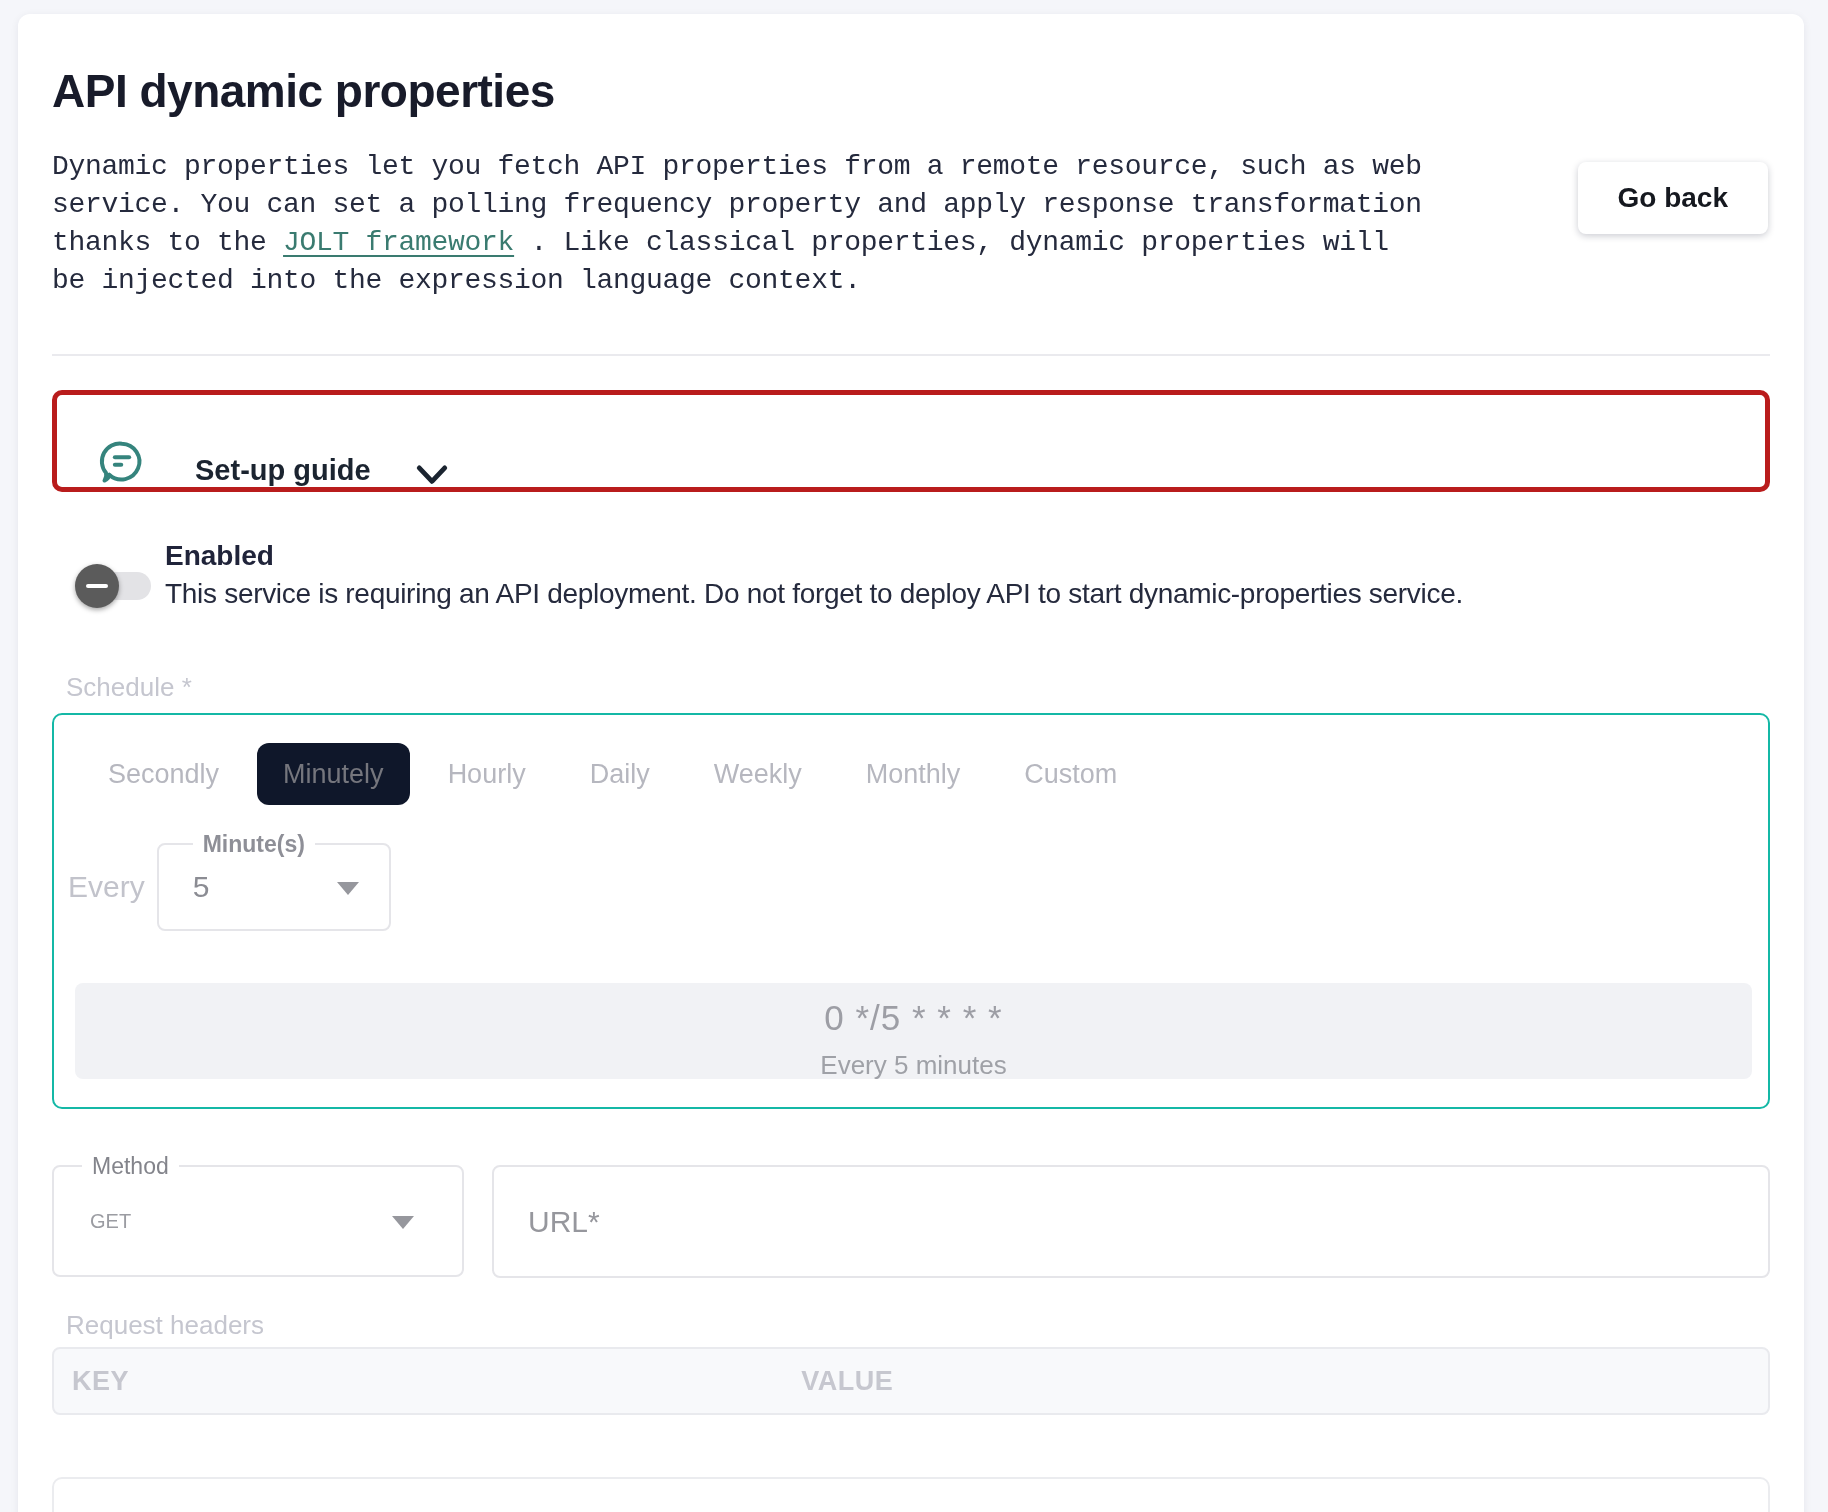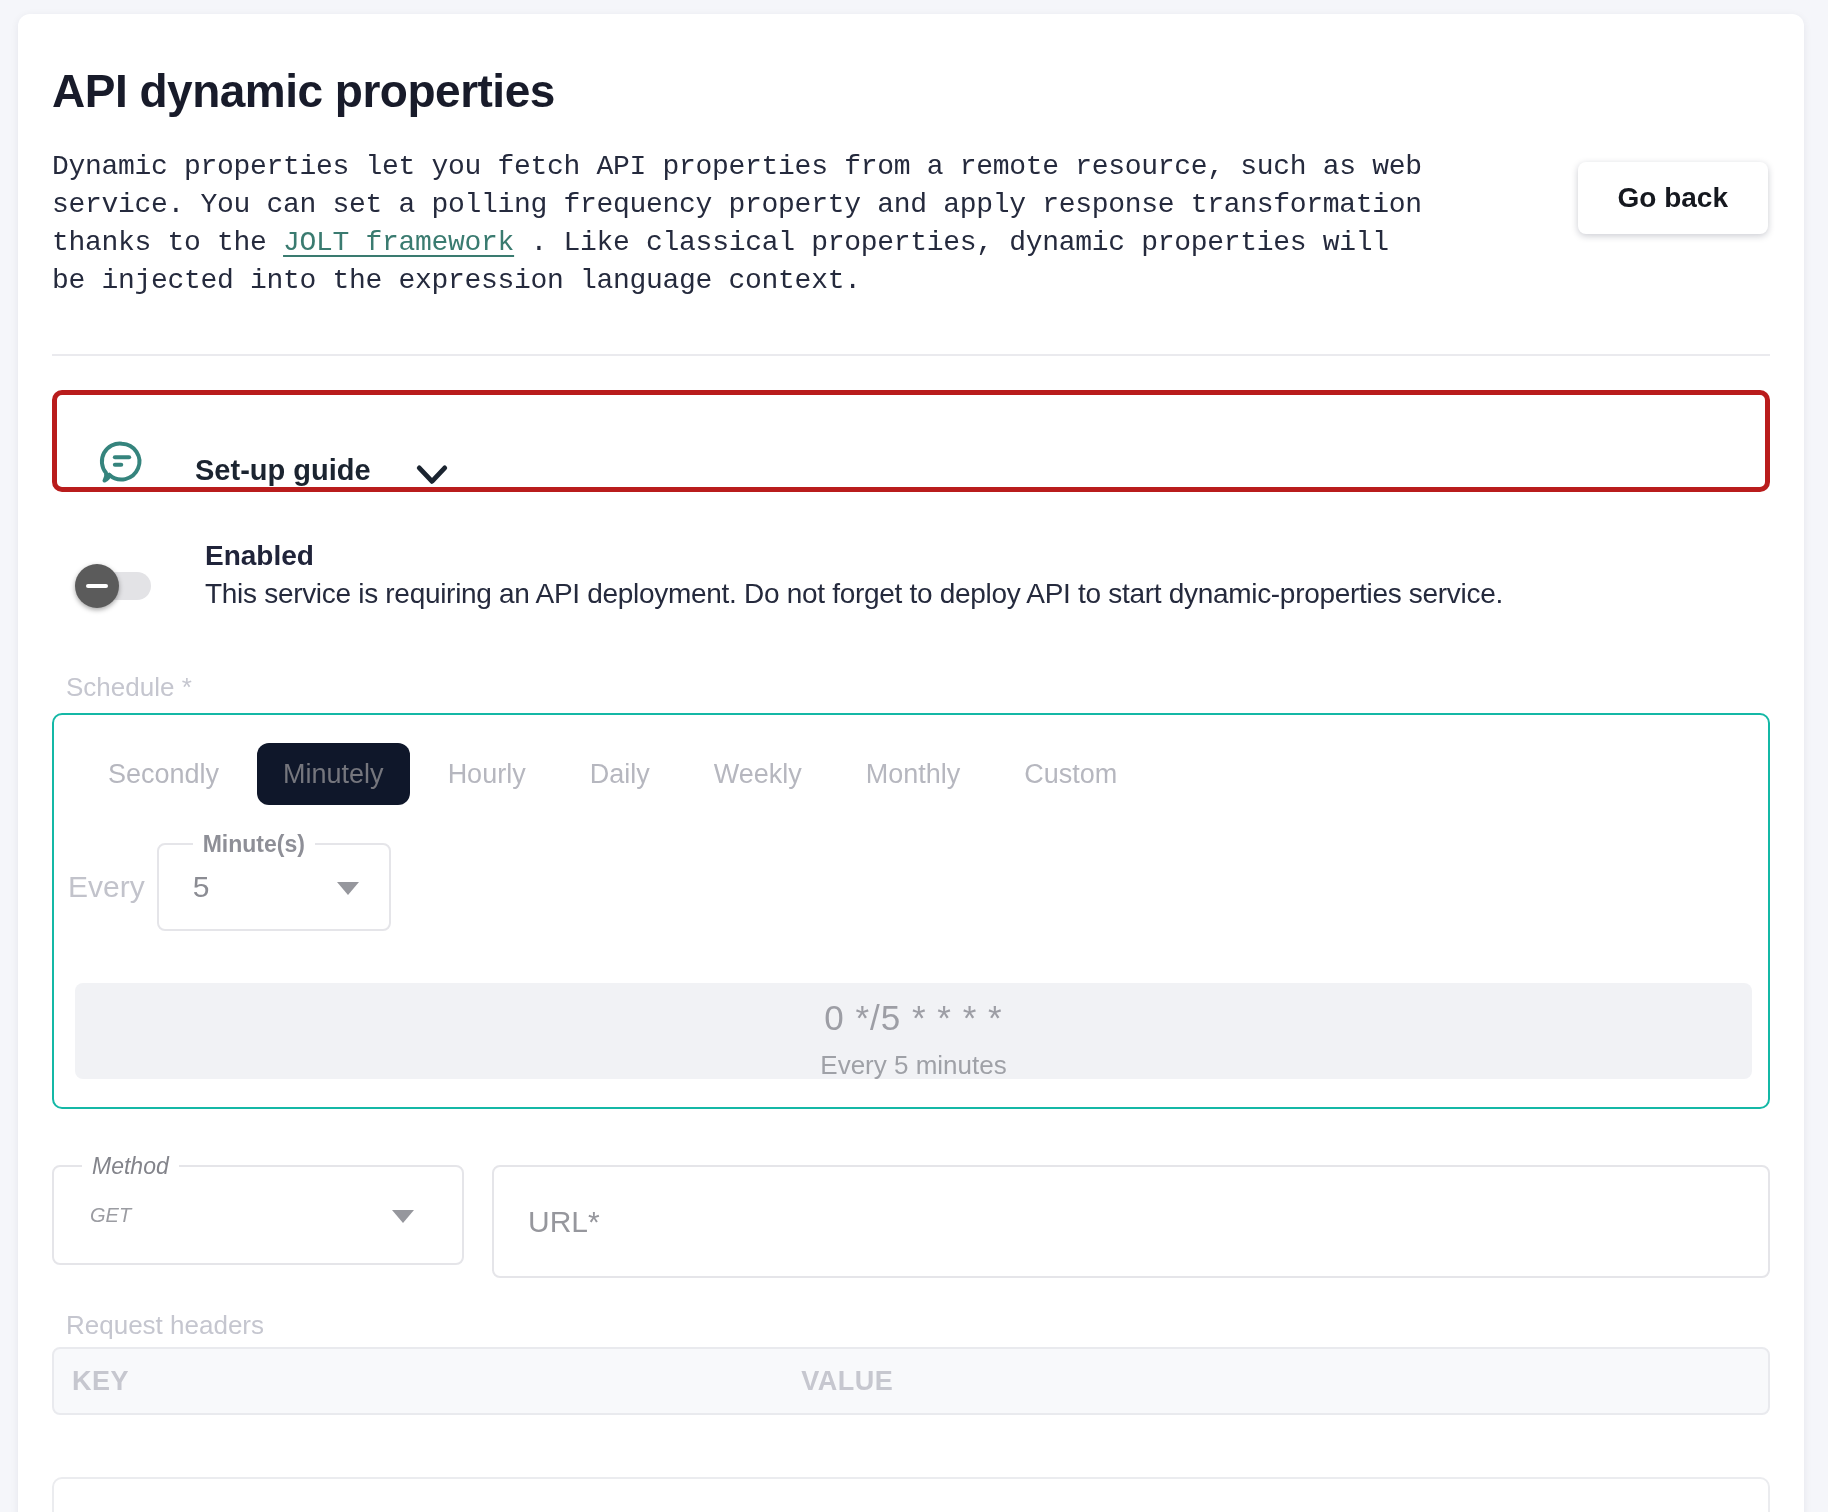--- a/index.html
+++ b/index.html
@@ -79,21 +79,20 @@
     font-size: 29px; font-weight: 700;
     color: #1b2430;
   }
   .setup-chevron { margin-left: 44px; width: 34px; height: 24px; }
   
   .toggle-row {
     margin-top: 46px;
     display: flex;
     align-items: flex-start;
     padding-left: 23px;
-    gap: 40px;
   }
   .toggle {
     position: relative;
     width: 76px; height: 44px;
     margin-top: 26px;
     flex: 0 0 auto;
     cursor: pointer;
   }
   .toggle-track {
     position: absolute;
@@ -227,24 +226,23 @@
     color: #9fa1a7;
     margin-top: 12px;
   }
   
   .method-url-row {
     margin-top: 56px;
     display: flex;
     gap: 28px;
   }
   .method-field {
-    width: 412px; height: 100px;
+    width: 412px; height: 112px;
     cursor: pointer;
     flex: 0 0 auto;
-    font-style: italic;
   }
   .method-field .float-label { color: #83848b; font-weight: 400; left: 28px; }
   .method-field .field-value { color: #9b9ca2; font-size: 20px; left: 36px; }
   .method-field .select-caret { right: 48px; }
   .url-field {
     flex: 1;
     height: 113px;
   }
   .url-input {
     width: 100%; height: 100%;

